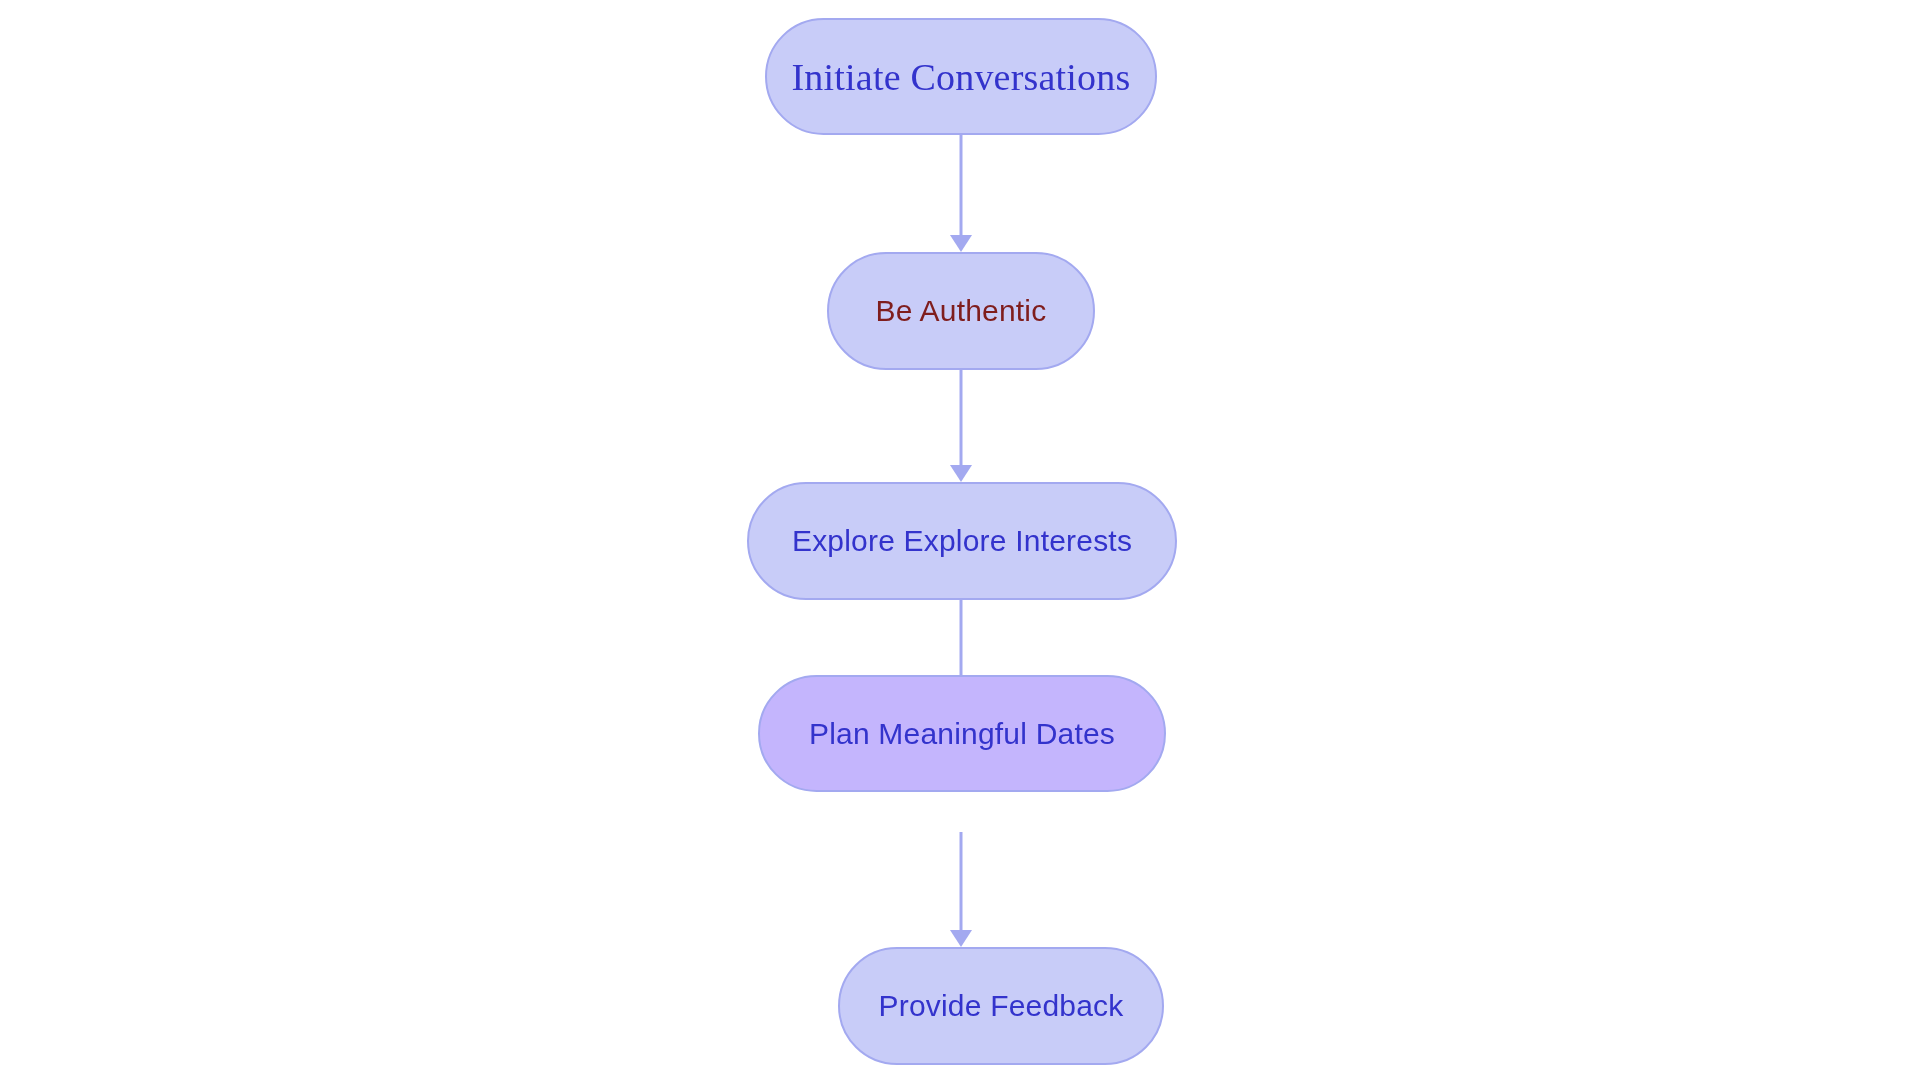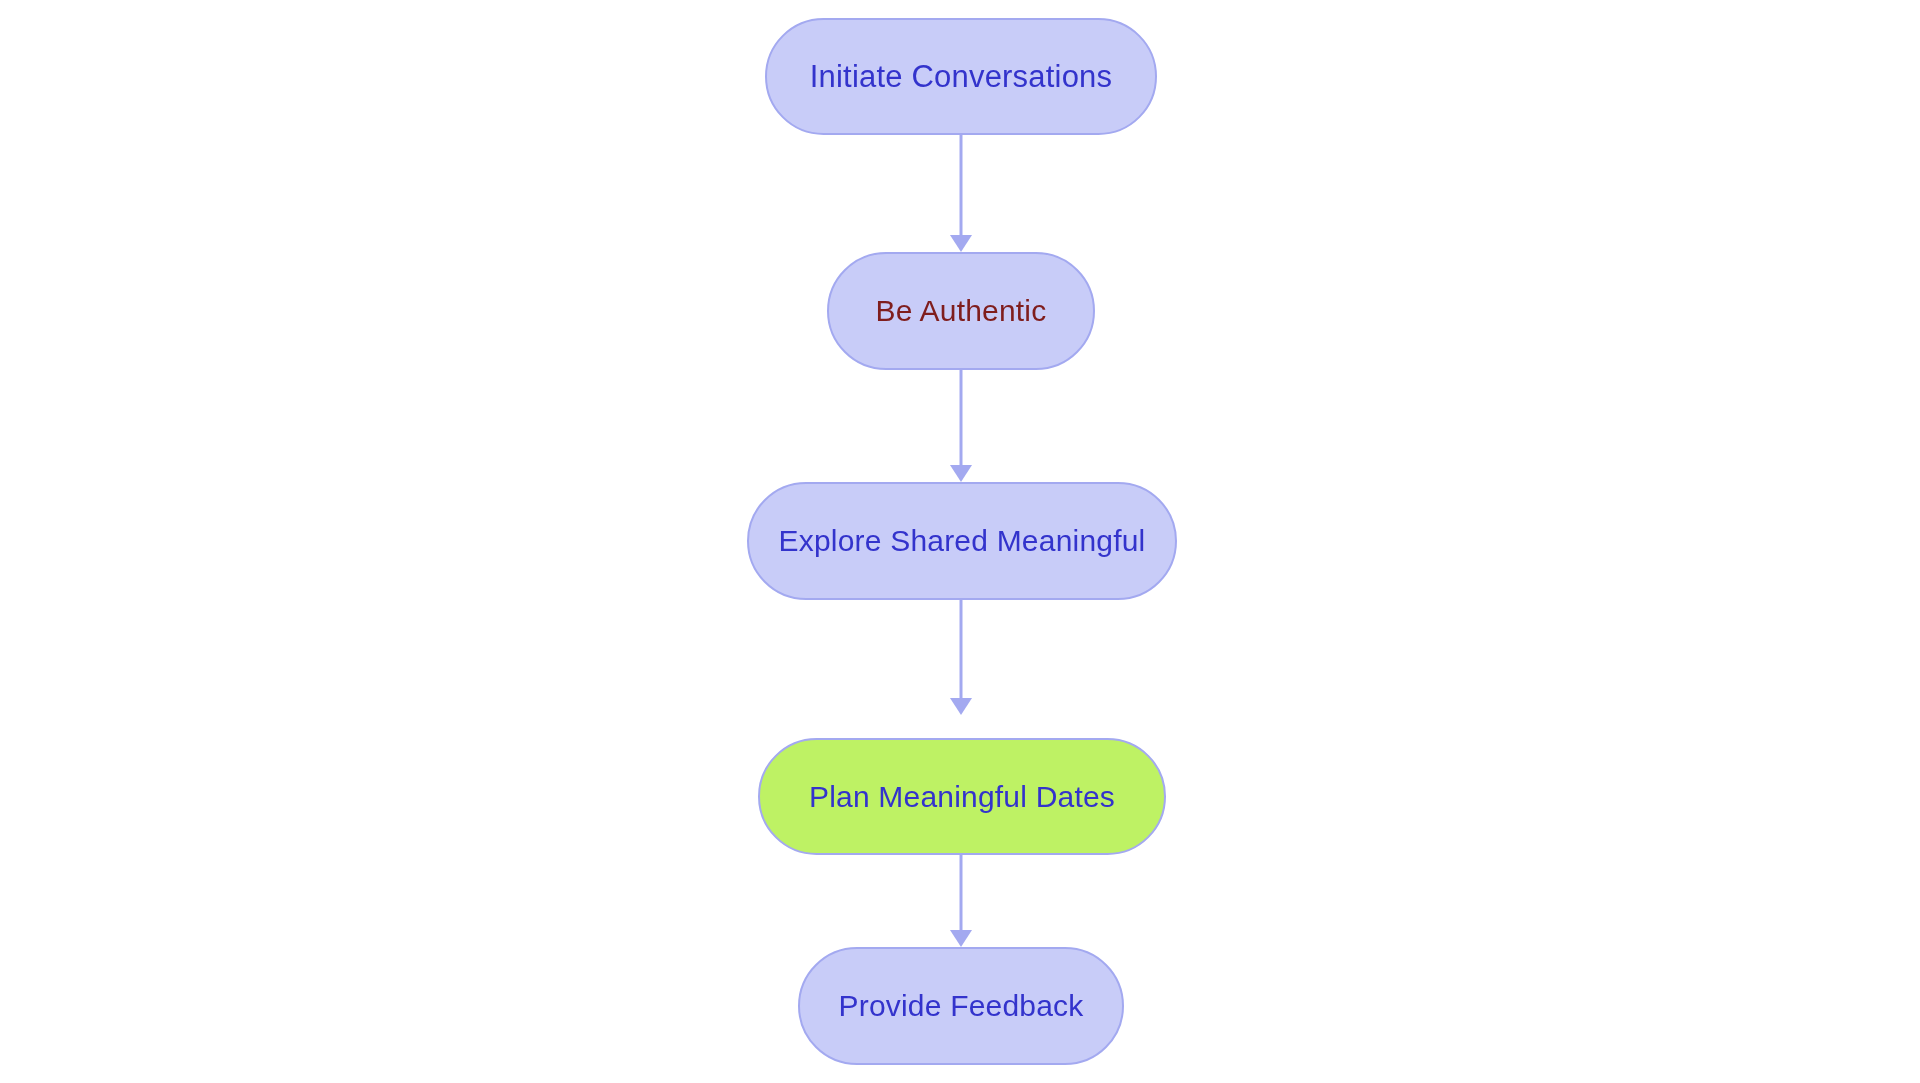--- a/index.html
+++ b/index.html
@@ -58,32 +58,32 @@
         <line x1="961" y1="370" x2="961" y2="467" stroke="#a3a9f0" stroke-width="3"></line>
         <polygon points="950,465 972,465 961,482" fill="#a3a9f0"></polygon>
         <line x1="961" y1="600" x2="961" y2="700" stroke="#a3a9f0" stroke-width="3"></line>
         <polygon points="950,698 972,698 961,715" fill="#a3a9f0"></polygon>
         <line x1="961" y1="832" x2="961" y2="932" stroke="#a3a9f0" stroke-width="3"></line>
         <polygon points="950,930 972,930 961,947" fill="#a3a9f0"></polygon>
       </g>
   </svg>
 
   <div class="flow-node" style="left: 765px; top: 18px; width: 392px; height: 117px; background: rgb(200, 204, 248); border-color: rgb(163, 169, 240); border-width: 2px; border-radius: 58.5px; color: rgb(51, 51, 204);">
-    <span class="flow-node-label" style="font-size: 31px;">Initiate Conversations</span>
+    <span class="flow-node-label" style="font-size: 38px; font-family: Liberation Serif, serif;">Initiate Conversations</span>
   </div>
 
   <div class="flow-node" style="left: 827px; top: 252px; width: 268px; height: 118px; background: rgb(200, 204, 248); border-color: rgb(163, 169, 240); border-width: 2px; border-radius: 59px; color: #7f1d1d;">
     <span class="flow-node-label" style="font-size: 30px;">Be Authentic</span>
   </div>
 
   <div class="flow-node" style="left: 747px; top: 482px; width: 430px; height: 118px; background: rgb(200, 204, 248); border-color: rgb(163, 169, 240); border-width: 2px; border-radius: 59px; color: rgb(51, 51, 204);">
-    <span class="flow-node-label" style="font-size: 30px;">Explore Shared Meaningful</span>
+    <span class="flow-node-label" style="font-size: 30px;">Explore Explore Interests</span>
   </div>
 
-  <div class="flow-node" style="left: 758px; top: 738px; width: 408px; height: 117px; background: #bef264; border-color: rgb(163, 169, 240); border-width: 2px; border-radius: 58.5px; color: rgb(51, 51, 204);">
+  <div class="flow-node" style="left: 758px; top: 675px; width: 408px; height: 117px; background: #c4b5fd; border-color: rgb(163, 169, 240); border-width: 2px; border-radius: 58.5px; color: rgb(51, 51, 204);">
     <span class="flow-node-label" style="font-size: 30px;">Plan Meaningful Dates</span>
   </div>
 
-  <div class="flow-node" style="left: 798px; top: 947px; width: 326px; height: 118px; background: rgb(200, 204, 248); border-color: rgb(163, 169, 240); border-width: 2px; border-radius: 59px; color: rgb(51, 51, 204);">
+  <div class="flow-node" style="left: 838px; top: 947px; width: 326px; height: 118px; background: rgb(200, 204, 248); border-color: rgb(163, 169, 240); border-width: 2px; border-radius: 59px; color: rgb(51, 51, 204);">
     <span class="flow-node-label" style="font-size: 30px;">Provide Feedback</span>
   </div>
 
 </div>
 
 </body></html>

